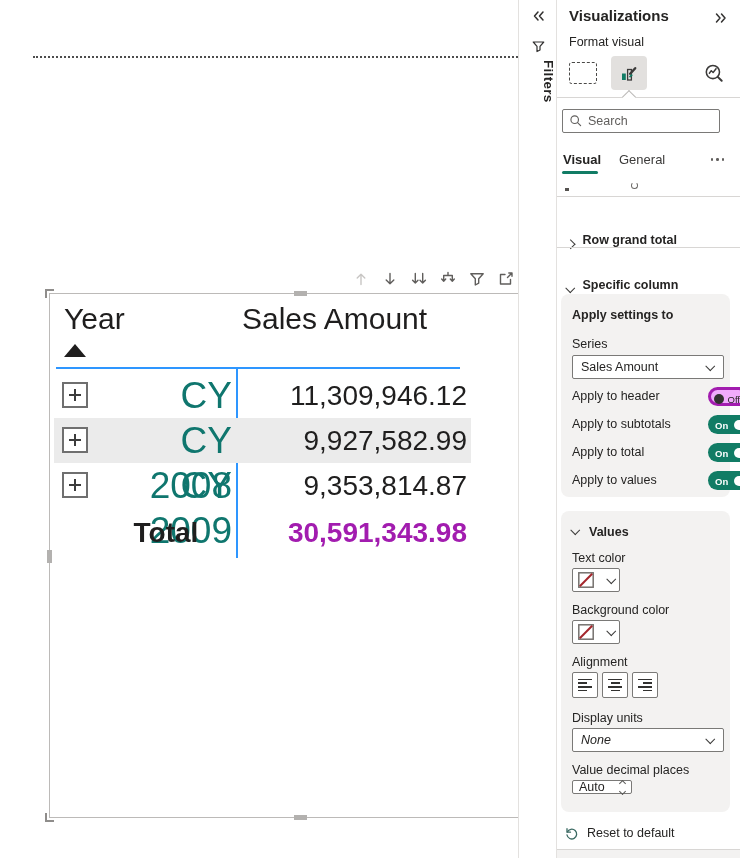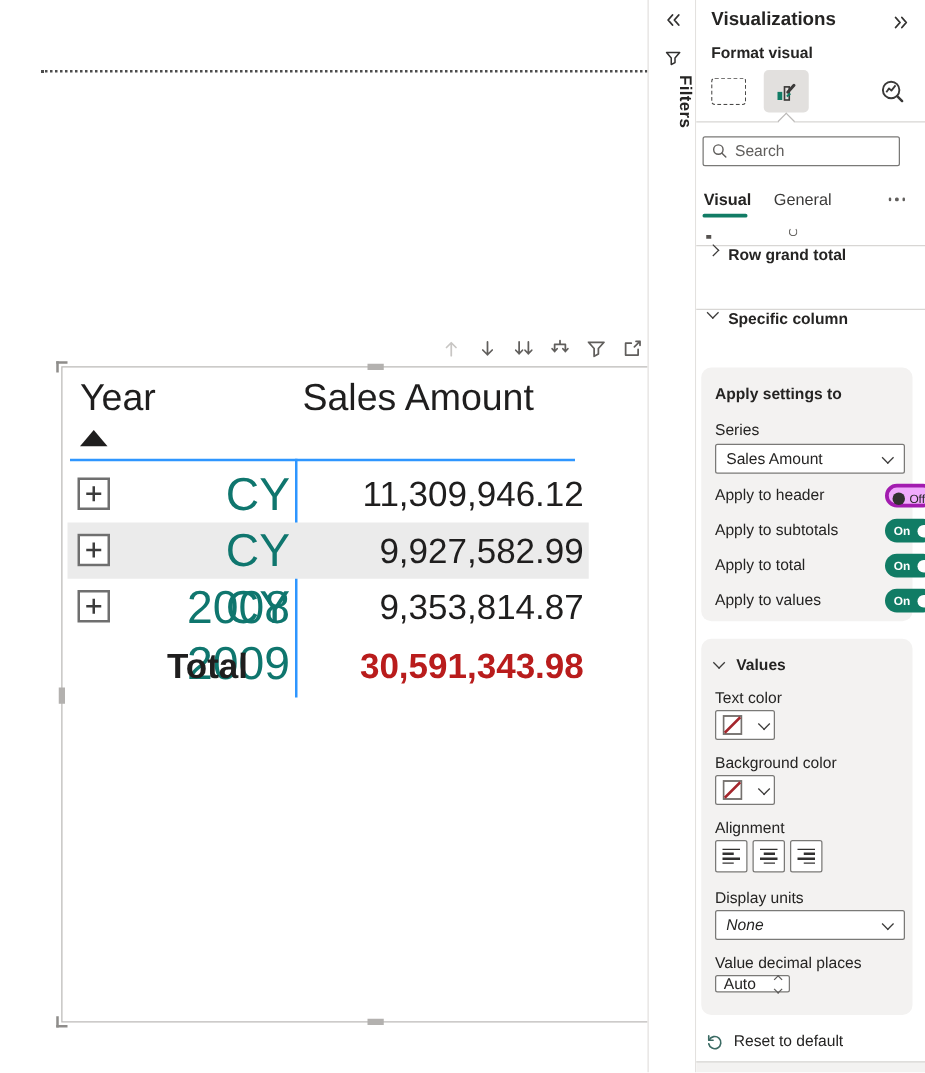--- a/index.html
+++ b/index.html
@@ -54,32 +54,32 @@
   .t-row{left:0;width:499px;height:45px;}
   .t-row .row-bg{position:absolute;left:4px;top:0;width:417px;height:100%;background:transparent;}
   .t-row.highlighted .row-bg{background:#ebebeb;}
   .plus-box{position:absolute;left:12px;top:9px;width:26px;height:26px;border:2px solid #6f6f6f;background:#fff;}
   .plus-box::before{content:"";position:absolute;left:5px;top:10px;width:12px;height:2px;background:#3c3c3c;}
   .plus-box::after{content:"";position:absolute;left:10px;top:5px;width:2px;height:12px;background:#3c3c3c;}
   .row-label{position:absolute;left:50px;top:0;width:132px;height:100%;line-height:45px;text-align:right;font-size:37px;color:#0f766e;}
   .row-value{position:absolute;left:196px;top:0;width:221px;height:100%;line-height:45px;text-align:right;font-size:28px;color:#1f1e1e;}
   .total-row{left:0;top:214px;width:499px;height:50px;}
   .total-label{position:absolute;left:50px;width:132px;height:100%;line-height:50px;text-align:center;font-size:28px;font-weight:700;color:#1f1e1e;}
-  .total-value{position:absolute;left:196px;width:221px;height:100%;line-height:50px;text-align:right;font-size:28px;font-weight:700;color:#b91c1c;}
+  .total-value{position:absolute;left:196px;width:221px;height:100%;line-height:50px;text-align:right;font-size:28px;font-weight:700;color:#a21caf;}
 
   
   .filters-strip{left:518px;top:0;width:39px;height:858px;background:#fff;border-left:1px solid #e3e1df;border-right:1px solid #e3e1df;}
   .strip-btn{position:absolute;left:9px;width:20px;height:20px;display:flex;align-items:center;justify-content:center;cursor:pointer;}
   .filters-label{position:absolute;left:0;top:60px;width:100%;writing-mode:vertical-rl;font-size:13.5px;font-weight:600;color:var(--ink);display:flex;justify-content:flex-start;padding-left:11px;letter-spacing:.3px;}
 
   
   .viz-pane{left:557px;top:0;width:183px;height:858px;background:#fff;}
   .pane-title{left:12px;top:7px;font-size:15px;font-weight:700;color:var(--ink);}
   .pane-collapse{right:10px;top:9px;width:18px;height:18px;display:flex;align-items:center;justify-content:center;cursor:pointer;}
-  .pane-subtitle{left:12px;top:35px;font-size:12.5px;font-weight:700;color:var(--ink);}
+  .pane-subtitle{left:12px;top:35px;font-size:12.5px;font-weight:400;color:var(--ink);}
 
   .switch-row{left:0;top:54px;width:183px;height:40px;}
   .sw-build{position:absolute;left:12px;top:8px;width:28px;height:22px;border:1.5px dashed #4a4947;border-radius:3px;cursor:pointer;}
   .sw-format{position:absolute;left:54px;top:2px;width:36px;height:34px;background:#e2e0de;border-radius:4px;display:flex;align-items:center;justify-content:center;cursor:pointer;}
   .sw-analytics{position:absolute;right:12px;top:6px;width:28px;height:28px;display:flex;align-items:center;justify-content:center;cursor:pointer;}
   .caret-notch{left:67px;top:92px;width:10px;height:10px;background:#fff;border-left:1px solid #bcbab8;border-top:1px solid #bcbab8;transform:rotate(45deg);z-index:2;}
   .divider{left:0;width:183px;height:0;border-top:1px solid var(--divider);}
 
   .search-box{left:5px;top:109px;width:158px;height:24px;border:1px solid #7a7977;border-radius:2px;background:#fff;display:flex;align-items:center;padding:0 6px;gap:5px;}
   .search-box input{border:none;outline:none;flex:1;font-size:12.5px;font-family:"Liberation Sans",sans-serif;color:var(--ink);background:transparent;min-width:0;}
@@ -88,21 +88,21 @@
   .tab{top:152px;font-size:13px;cursor:pointer;}
   .tab-visual{left:6px;font-weight:600;color:var(--ink);}
   .tab-underline{left:5px;top:171px;width:36px;height:3px;background:var(--accent);border-radius:2px;}
   .tab-general{left:62px;color:var(--ink2);}
   .tab-more{right:16px;top:158px;display:flex;gap:3px;cursor:pointer;}
   .tab-more i{width:2.5px;height:2.5px;border-radius:50%;background:var(--muted);}
 
   .frag-dot{left:8px;top:188px;width:4px;height:3px;background:#55524f;}
   .frag-g{left:74px;top:182px;width:7px;height:7px;border:1.5px solid #6a6865;border-radius:50%;border-top-color:transparent;}
 
-  .sec-row{left:0;width:183px;height:50px;display:flex;align-items:flex-start;gap:9px;padding-left:10px;cursor:pointer;}
+  .sec-row{left:0;width:183px;height:50px;display:flex;align-items:flex-end;gap:9px;padding-left:10px;cursor:pointer;}
   .sec-label{font-size:12.5px;font-weight:600;color:var(--ink);}
 
   .chev{display:inline-block;width:6.5px;height:6.5px;border-right:1.5px solid var(--ink2);border-bottom:1.5px solid var(--ink2);}
   .chev.down{transform:rotate(45deg) translate(-1px,-1px);}
   .chev.right{transform:rotate(-45deg);}
 
   .card{left:4px;width:169px;background:var(--card);border-radius:8px;}
   .card-heading{position:absolute;left:11px;font-size:12.5px;font-weight:700;color:var(--ink);}
   .fld-label{position:absolute;left:11px;font-size:12.5px;color:var(--ink);}
 

